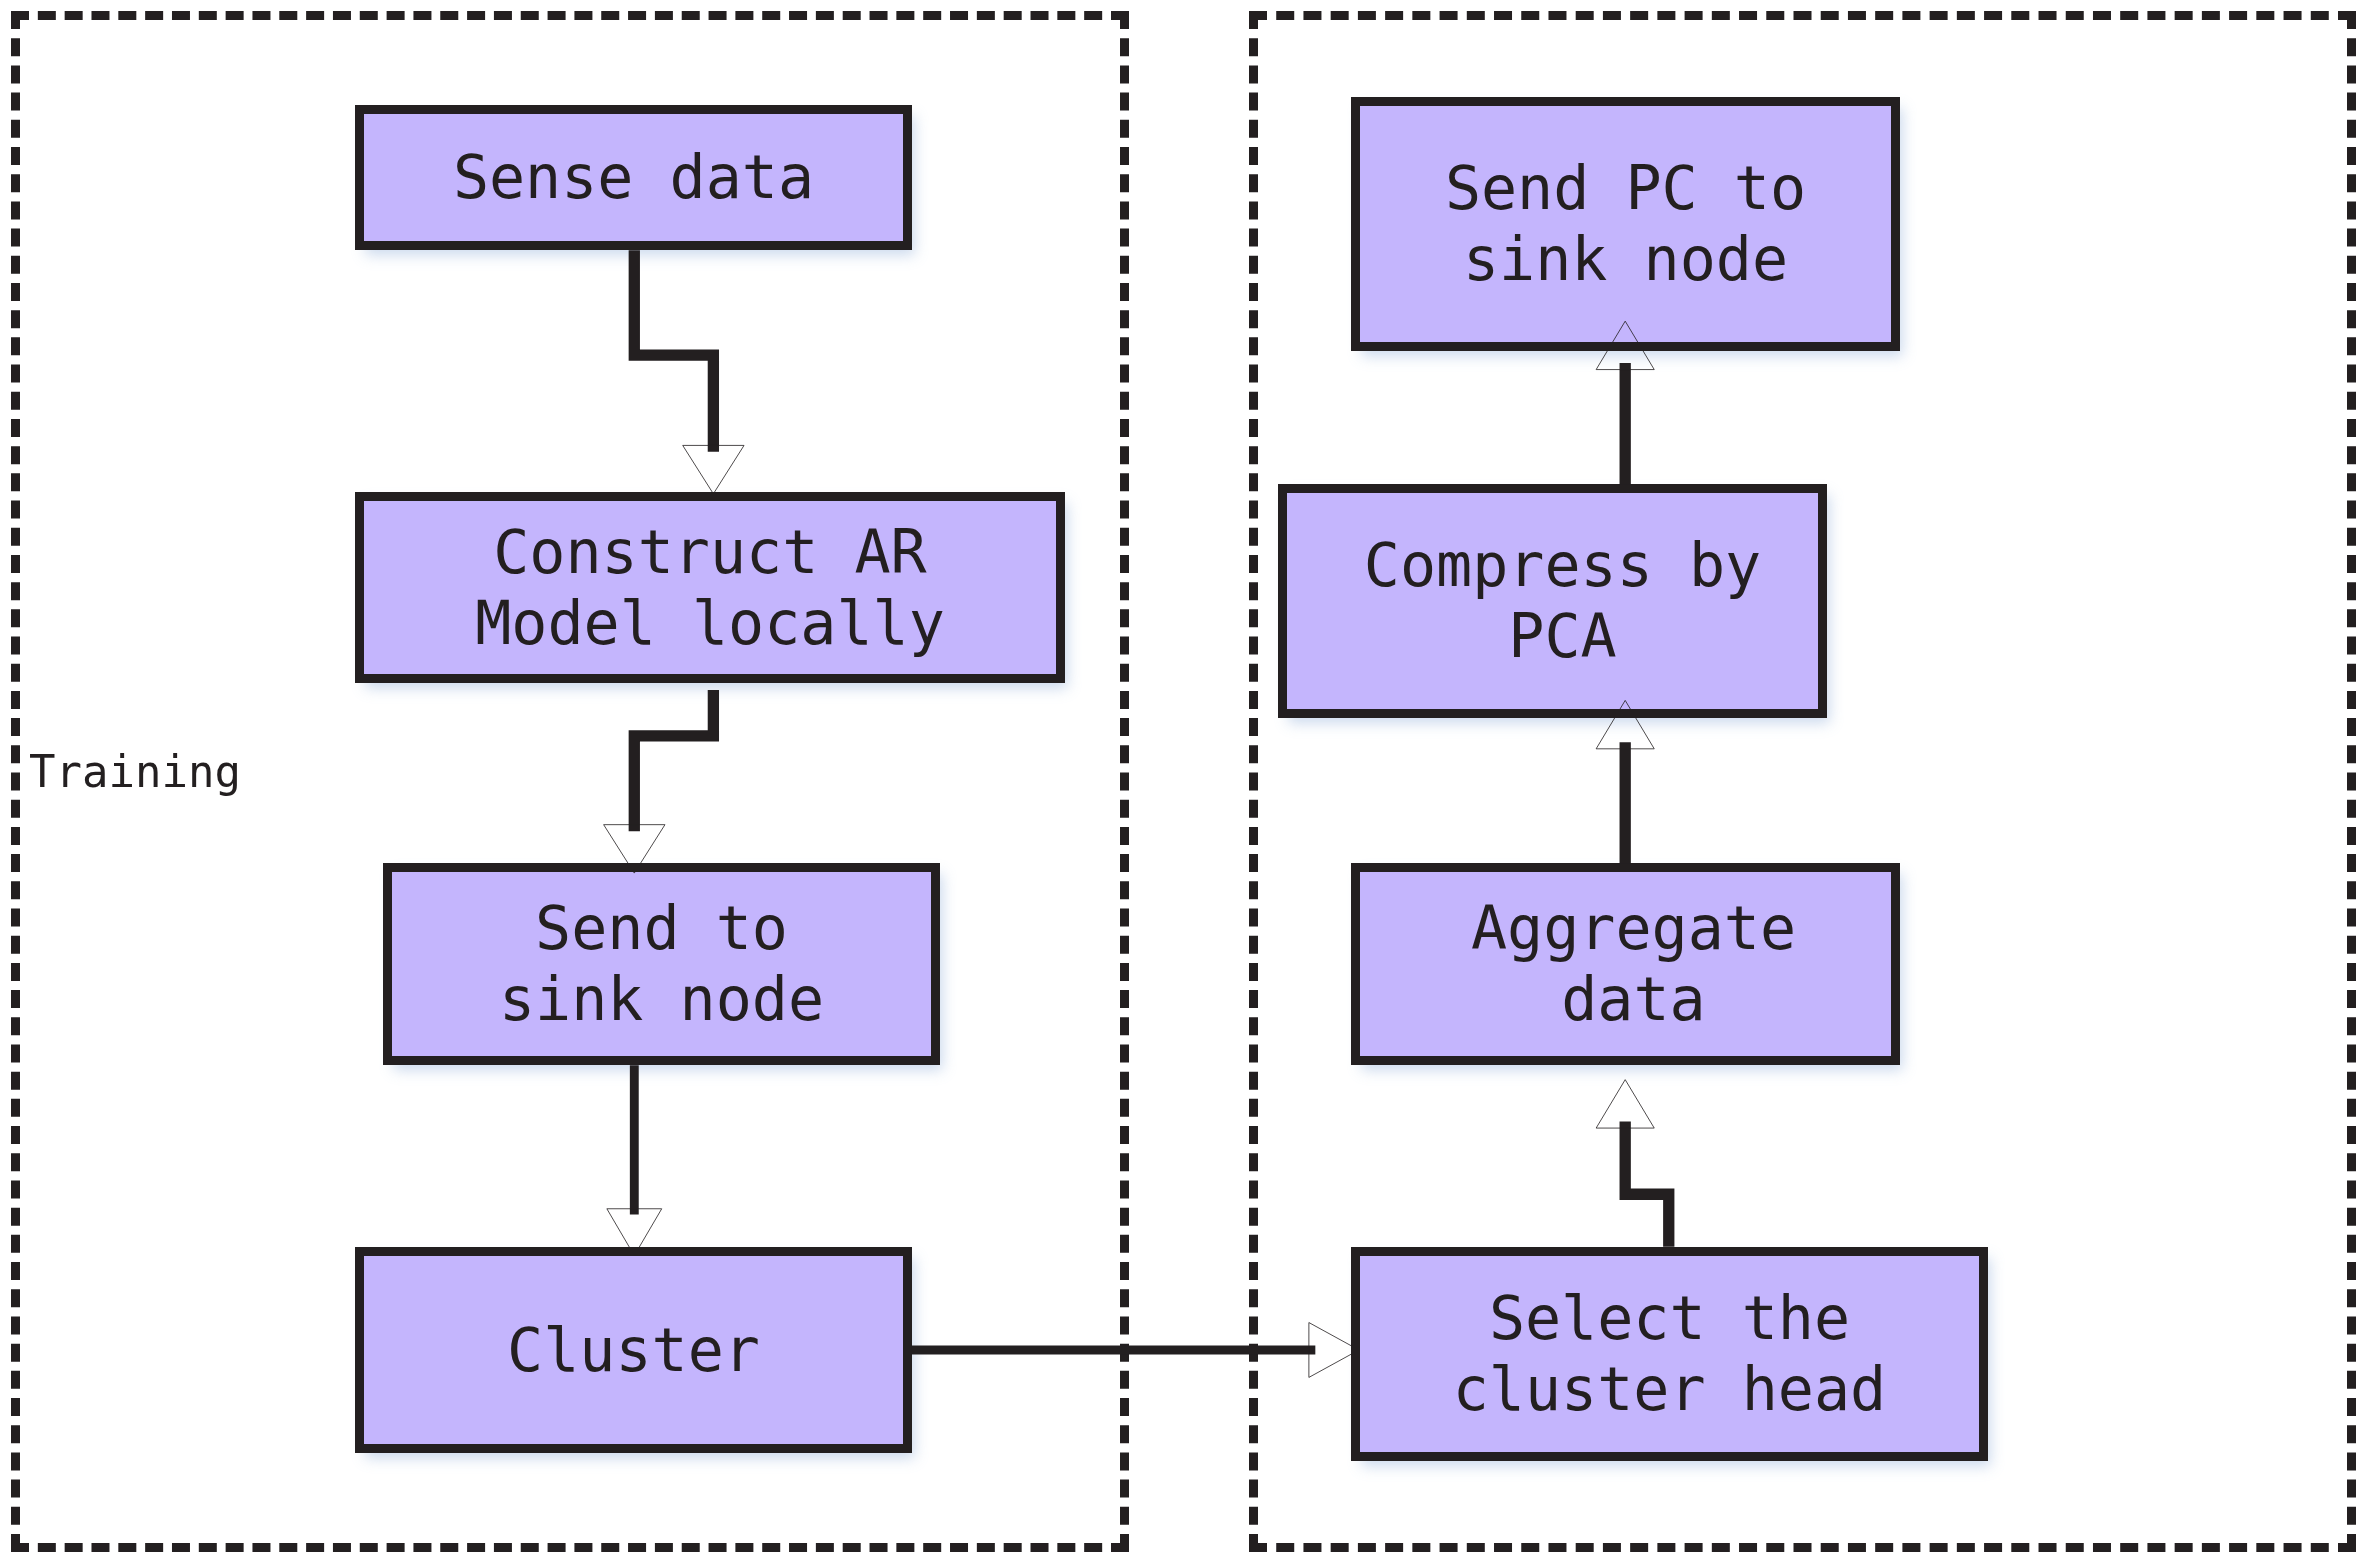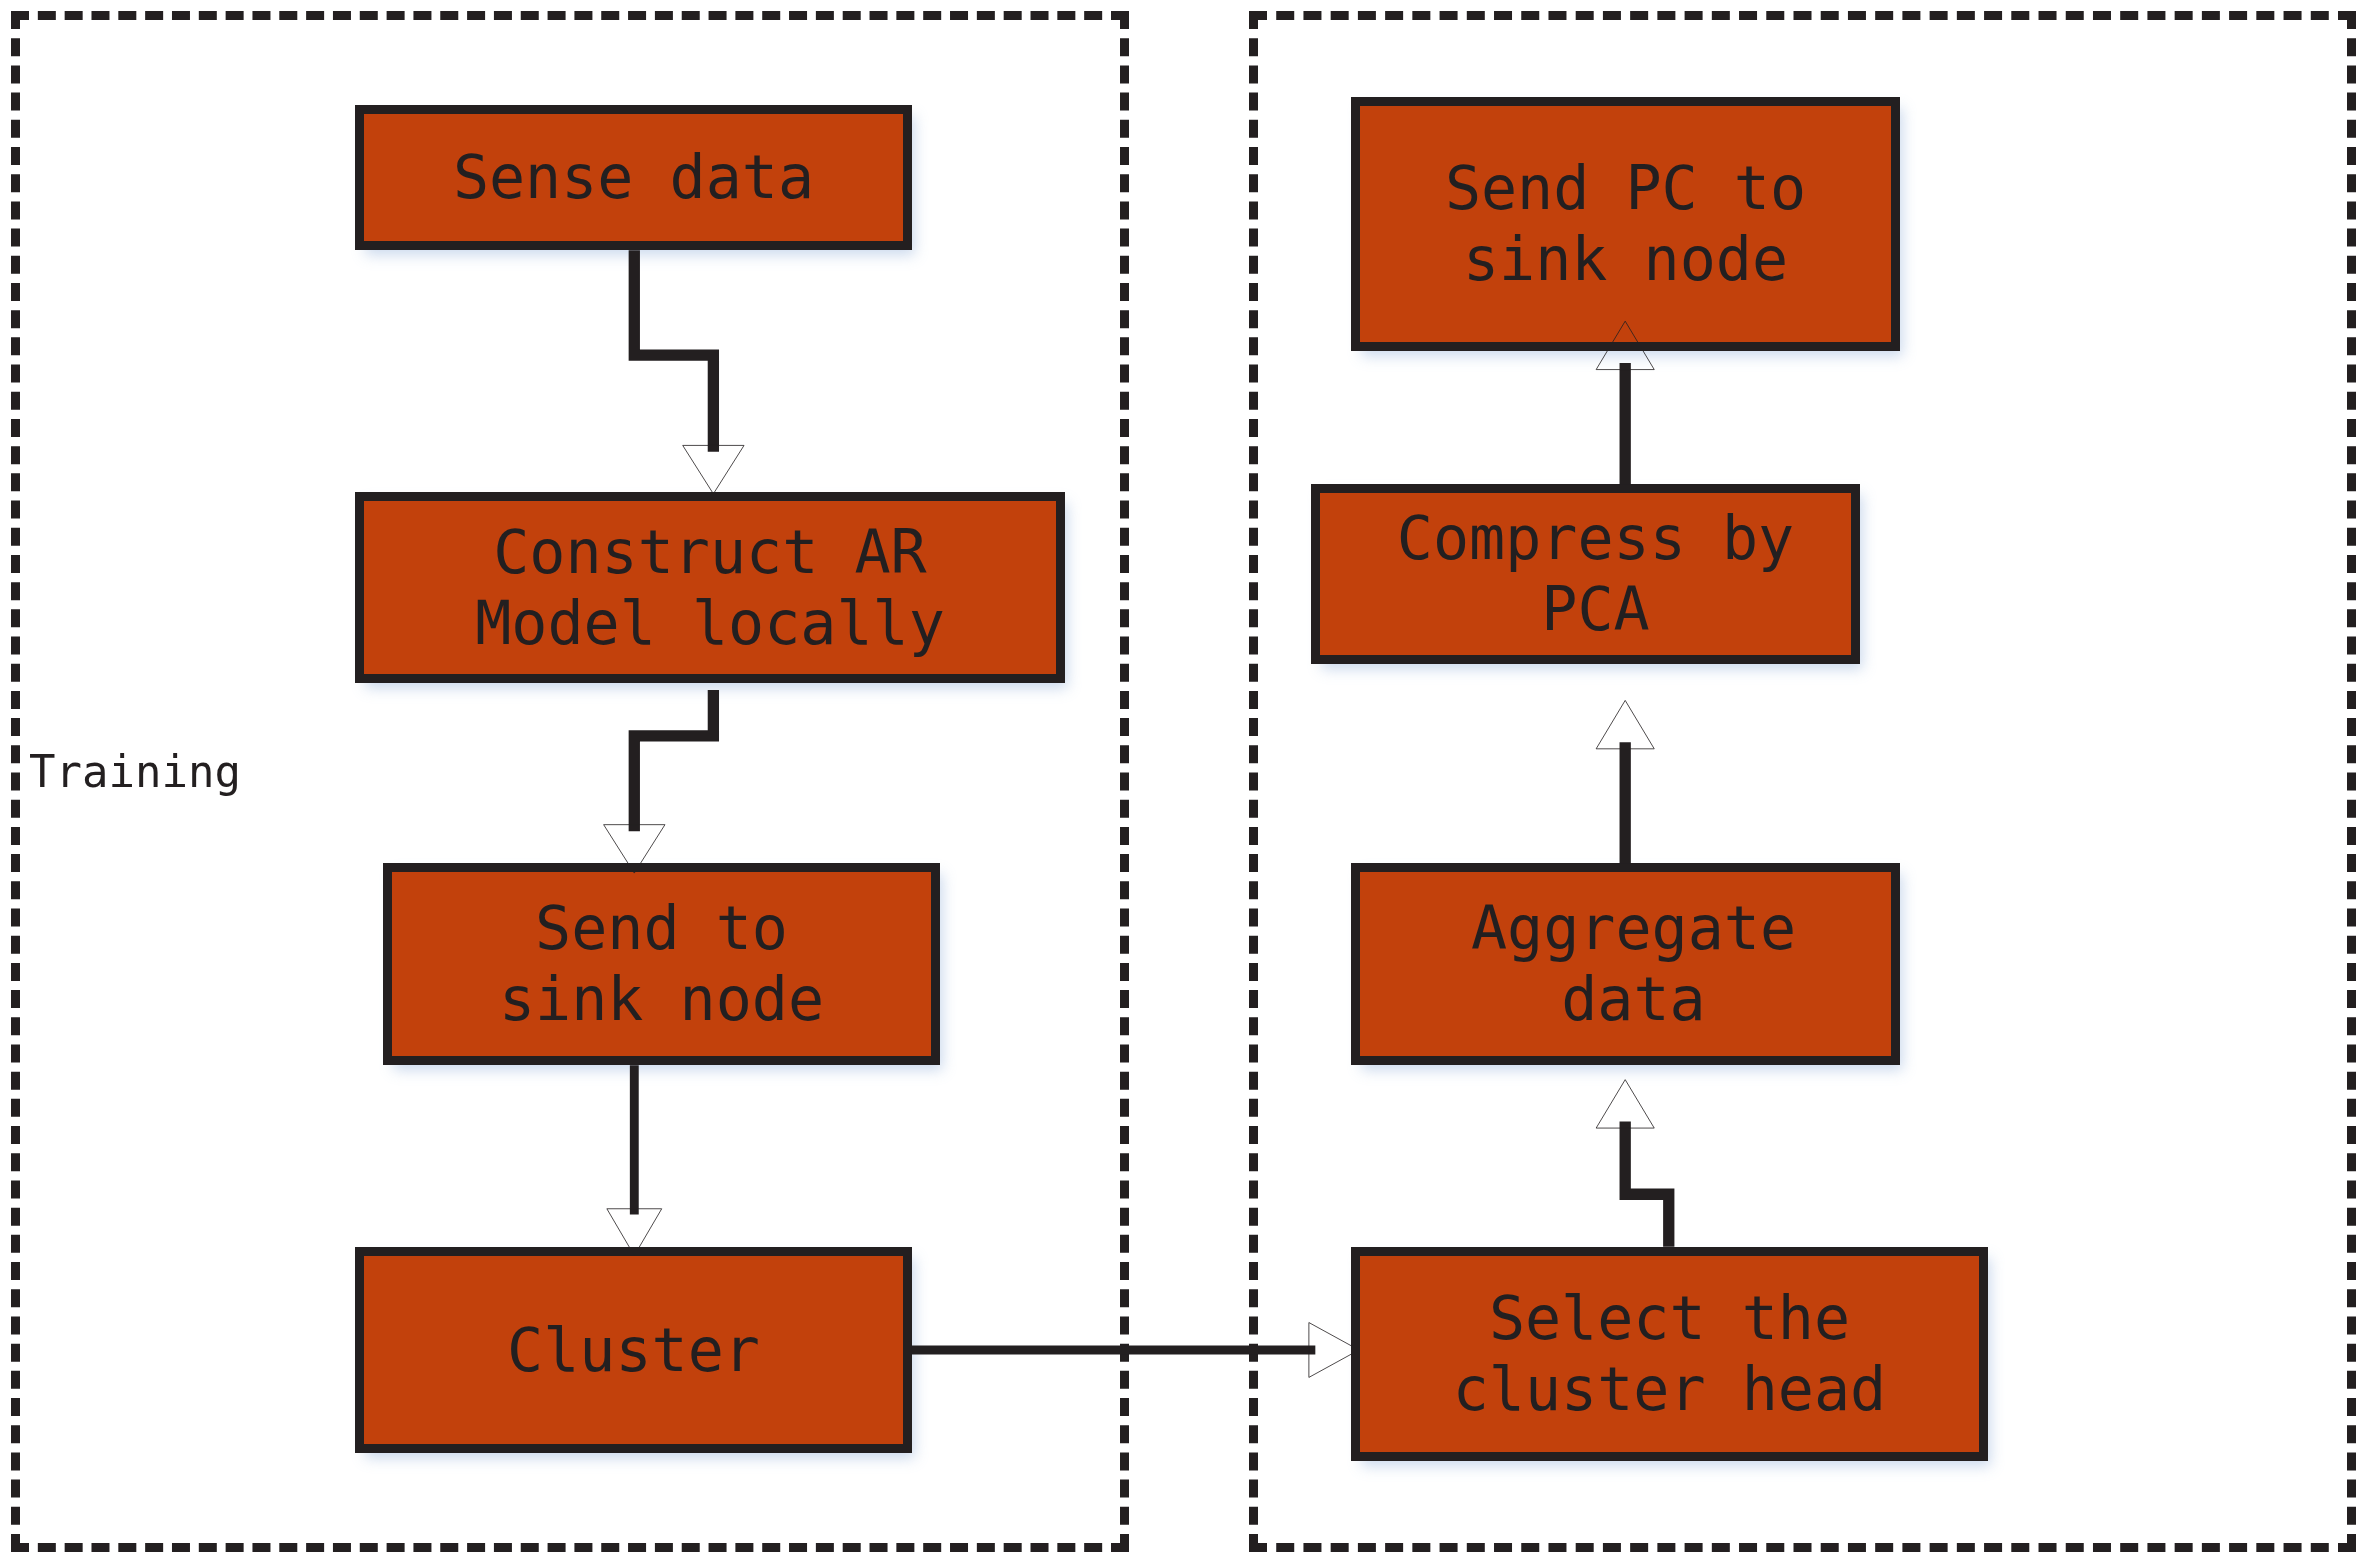--- a/index.html
+++ b/index.html
@@ -38,42 +38,42 @@
     letter-spacing: 0px;
     white-space: nowrap;
   }
   .caption-training    { left: 29px;  top: 750px; }
   .caption-compressing { left: 1840px; top: 750px; }
 
   
   .node {
     position: absolute;
     box-sizing: border-box;
-    background: #c2410c;
+    background: #c4b5fd;
     border: 9px solid #231f20;
     display: flex;
     align-items: center;
     justify-content: center;
     text-align: center;
     color: #231f20;
     font-size: 60px;
     line-height: 1.18;
     white-space: pre-line;
     box-shadow: 6.5px 8px 13px -3.2px rgba(140,170,215,0.45);
   }
 
   
   .n-sense    { left: 355px;  top: 105px;  width: 557px; height: 145px; }
   .n-construct{ left: 355px;  top: 492px;  width: 710px; height: 191px; }
   .n-send     { left: 335px;  top: 863px; width: 557px; height: 202px; margin-left: 48px; }
   .n-cluster  { left: 355px;  top: 1247px; width: 557px; height: 206px; }
 
   
   .n-sendpc   { left: 1351px; top: 97px;  width: 549px; height: 254px; }
-  .n-compress { left: 1311px; top: 484px;  width: 549px; height: 180px; padding-left: 20px; }
+  .n-compress { left: 1278px; top: 484px;  width: 549px; height: 234px; padding-left: 20px; }
   .n-aggregate{ left: 1351px; top: 863px; width: 549px; height: 202px; padding-left: 16px; }
   .n-selecthead{left: 1351px; top: 1247px; width: 637px; height: 214px; }
 
   
   #wires {
     position: absolute;
     left: 0;
     top: 0;
     width: 2366px;
     height: 1563px;

